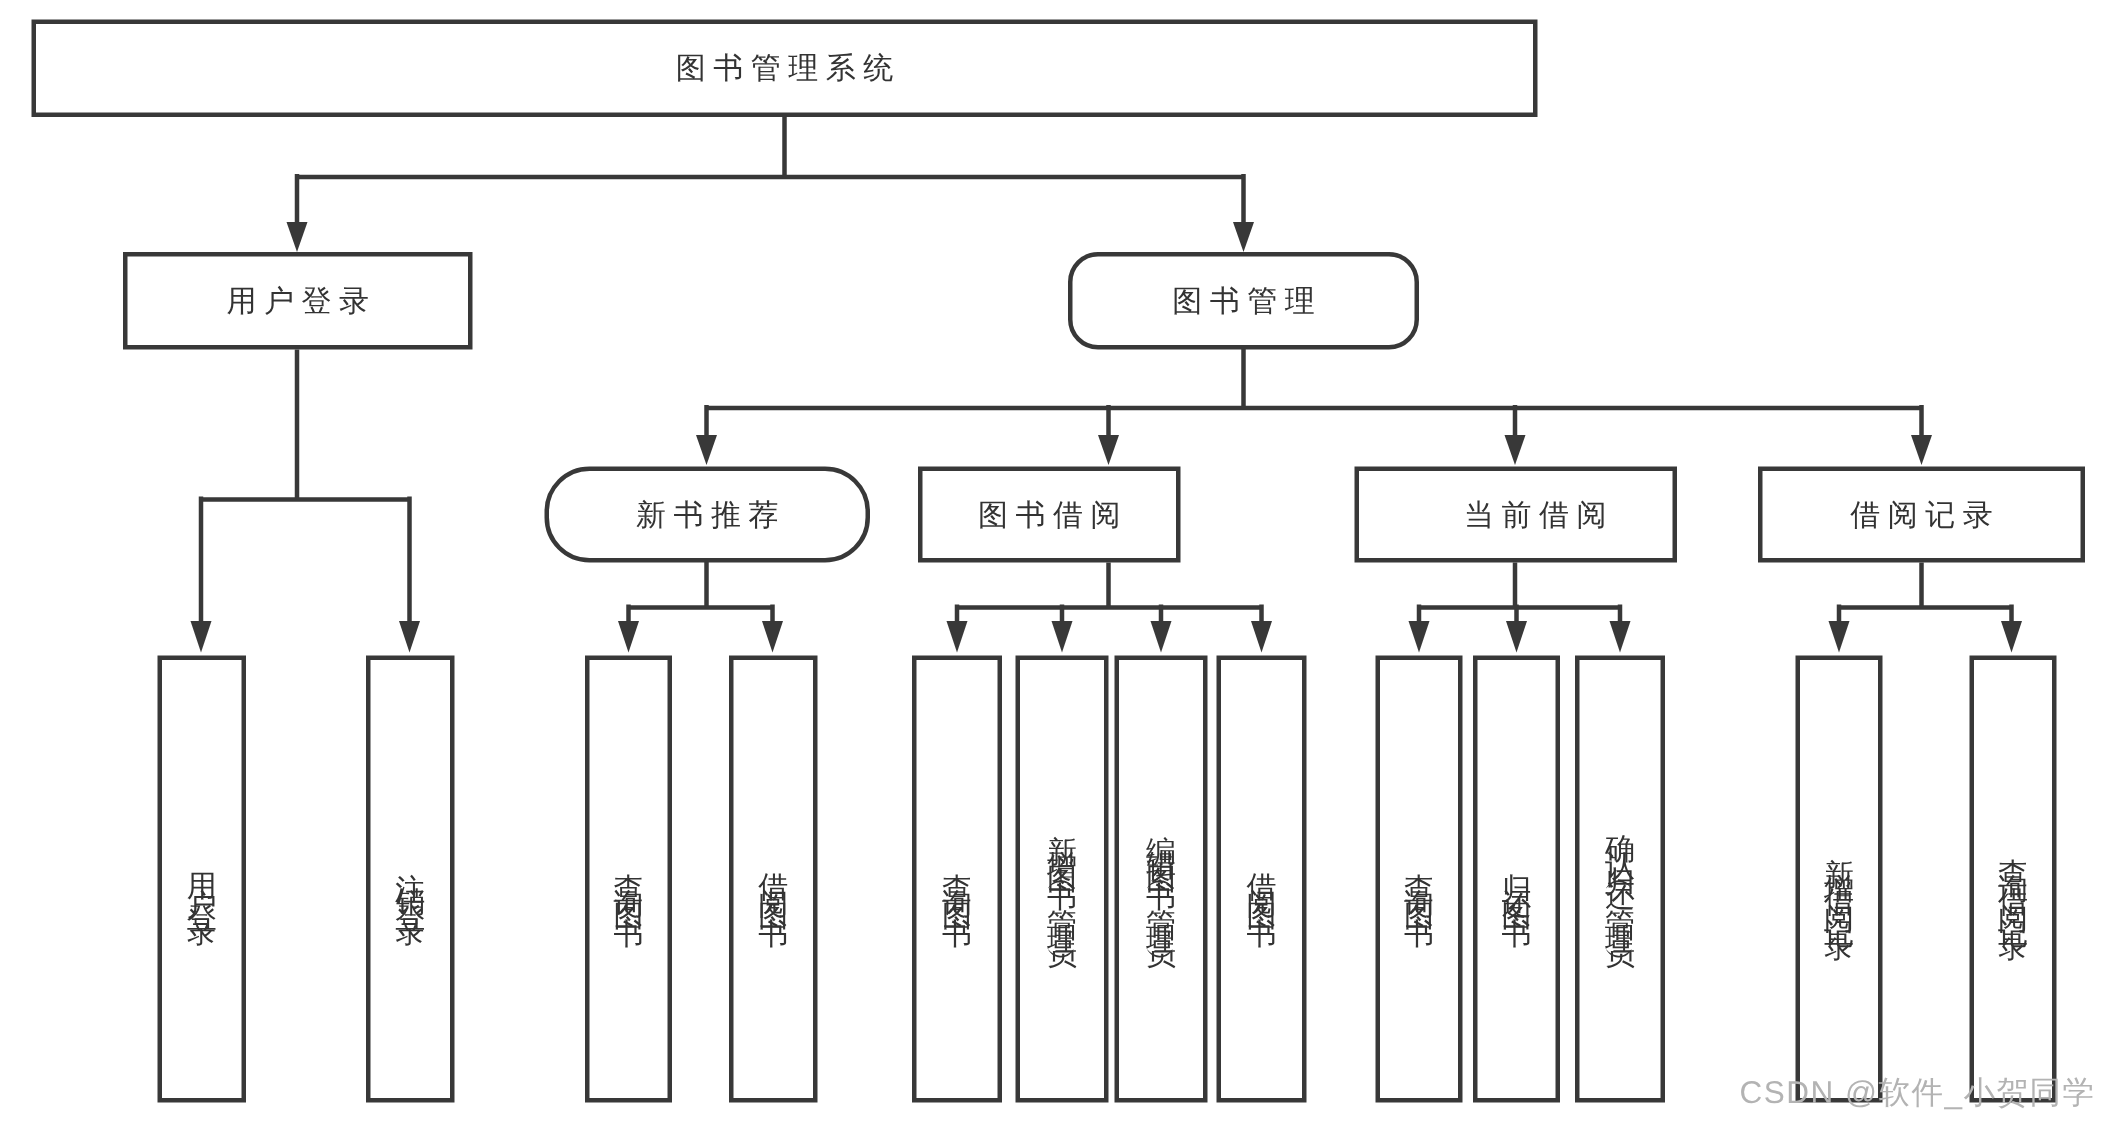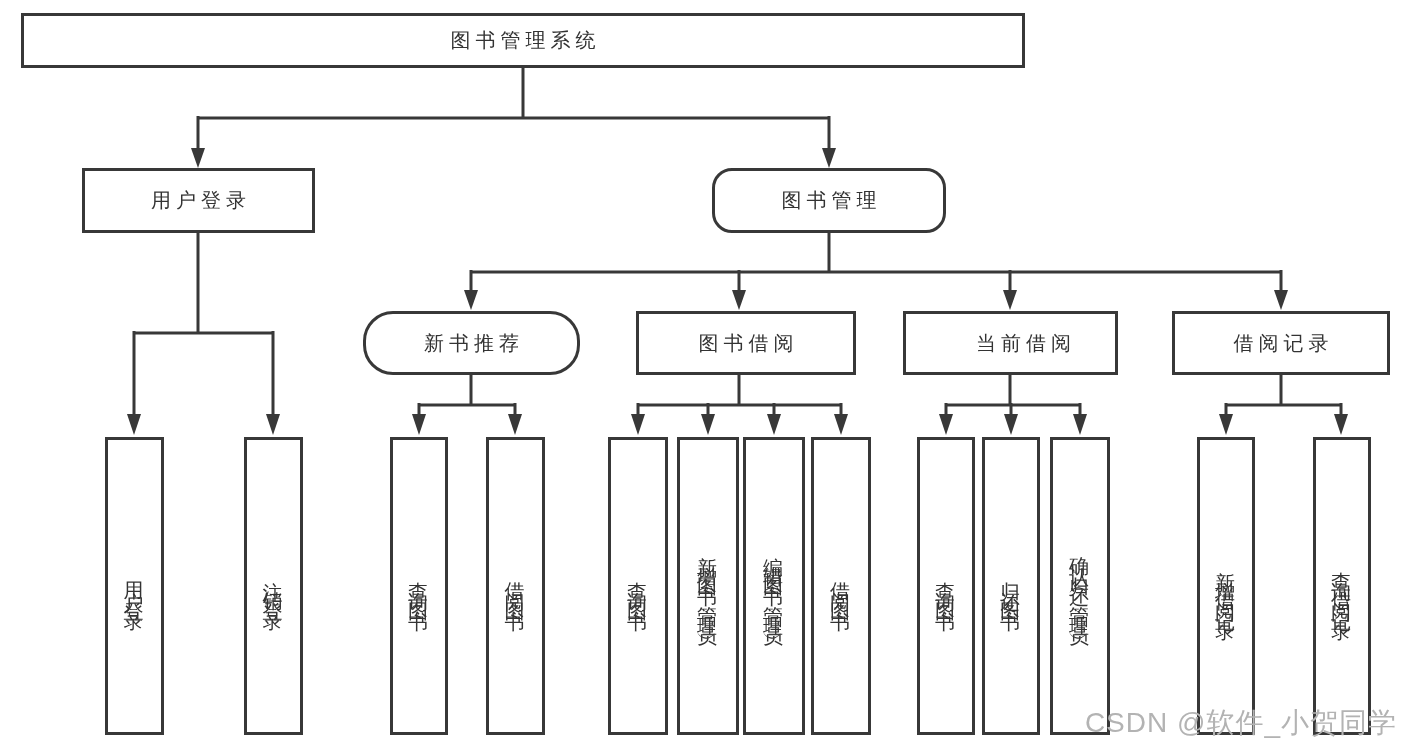--- a/index.html
+++ b/index.html
@@ -35,26 +35,26 @@
     white-space: nowrap;
   }
   .vlabel {
     writing-mode: vertical-rl;
     text-orientation: mixed;
     font-size: 20px;
     letter-spacing: 10px;
     white-space: nowrap;
   }
   
-  #node-root            { left: 21px;   top: 13px;  width: 1004px; height: 55px; }
+  #node-root            { left: 21px;   top: 13px;  width: 1004px; height: 65px; }
   #node-user-login      { left: 82px;   top: 168px; width: 233px;  height: 65px; }
   #node-book-management { left: 712px;  top: 168px; width: 234px;  height: 65px; border-radius: 20px; }
   
   #node-new-book-recommend { left: 363px;  top: 311px; width: 217px; height: 64px; border-radius: 30px; }
-  #node-book-borrow        { left: 636px;  top: 311px; width: 220px; height: 64px; }
+  #node-book-borrow        { left: 612px;  top: 311px; width: 175px; height: 64px; }
   #node-current-borrow     { left: 903px;  top: 311px; width: 215px; height: 64px; padding-left: 26px; }
   #node-borrow-record      { left: 1172px; top: 311px; width: 218px; height: 64px; }
   
   .leaf { top: 437px; height: 298px; }
   #leaf-user-login          { left: 105px;  width: 59px; }
   #leaf-logout              { left: 244px;  width: 59px; }
   #leaf-query-books-1       { left: 390px;  width: 58px; }
   #leaf-borrow-books-1      { left: 486px;  width: 59px; }
   #leaf-query-books-2       { left: 608px;  width: 60px; }
   #leaf-add-book-admin      { left: 677px;  width: 62px; }
@@ -62,21 +62,21 @@
   #leaf-borrow-books-2      { left: 811px;  width: 60px; }
   #leaf-query-books-3       { left: 917px;  width: 58px; }
   #leaf-return-book         { left: 982px;  width: 58px; }
   #leaf-confirm-return-admin{ left: 1050px; width: 60px; }
   #leaf-add-borrow-record   { left: 1197px; width: 58px; }
   #leaf-query-borrow-record { left: 1313px; width: 58px; }
   .watermark {
     position: absolute;
     right: 8px;
     bottom: 5px;
-    font-size: 28px;
+    font-size: 21px;
     letter-spacing: 1px;
     color: #b3b3b3;
     z-index: 3;
     white-space: nowrap;
     margin-top: 24px;
   }
 </style>
 </head>
 <body>
 

